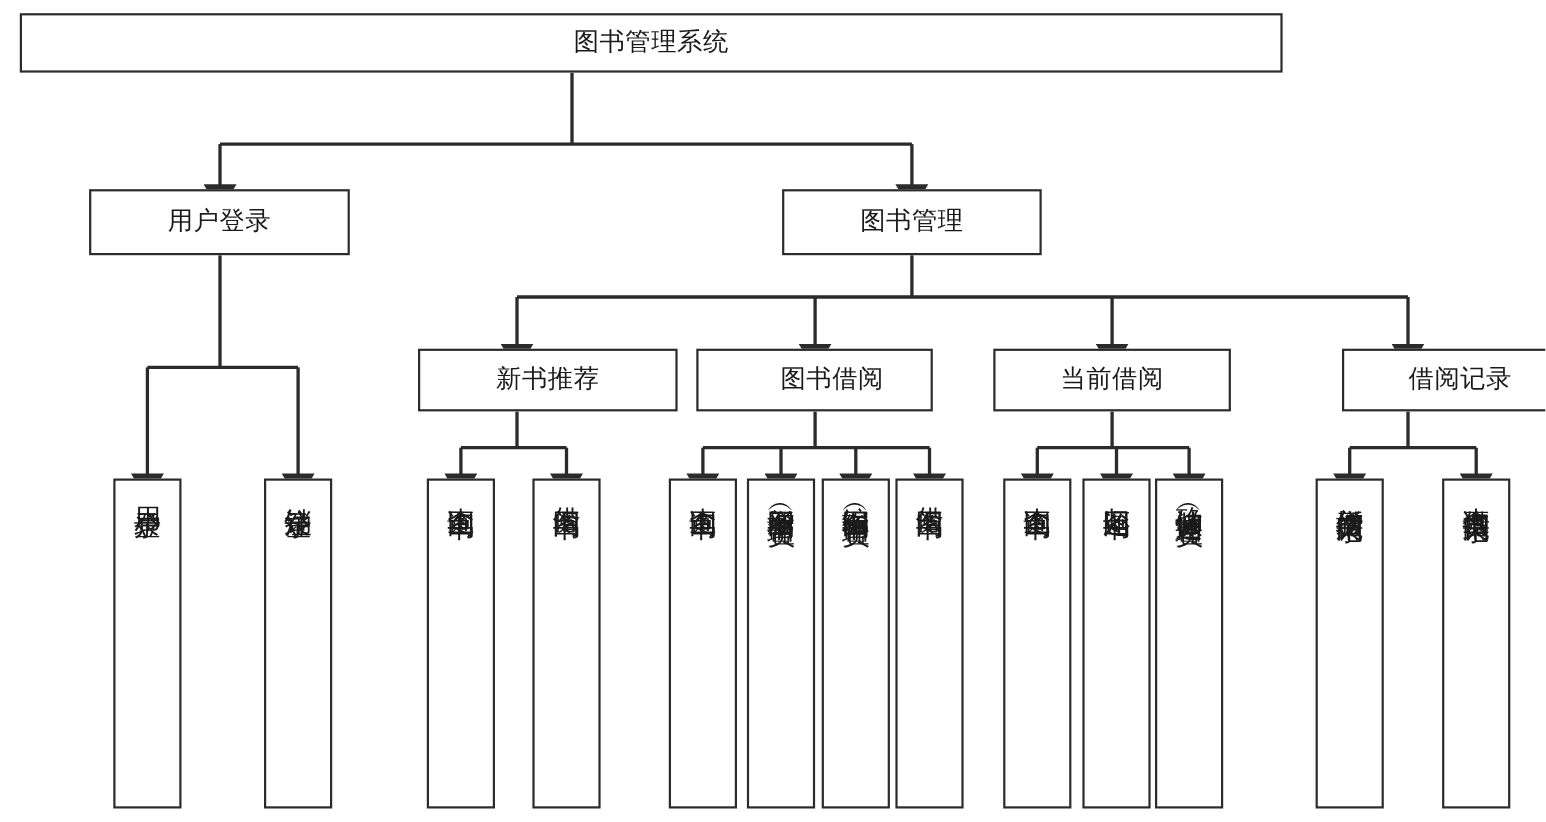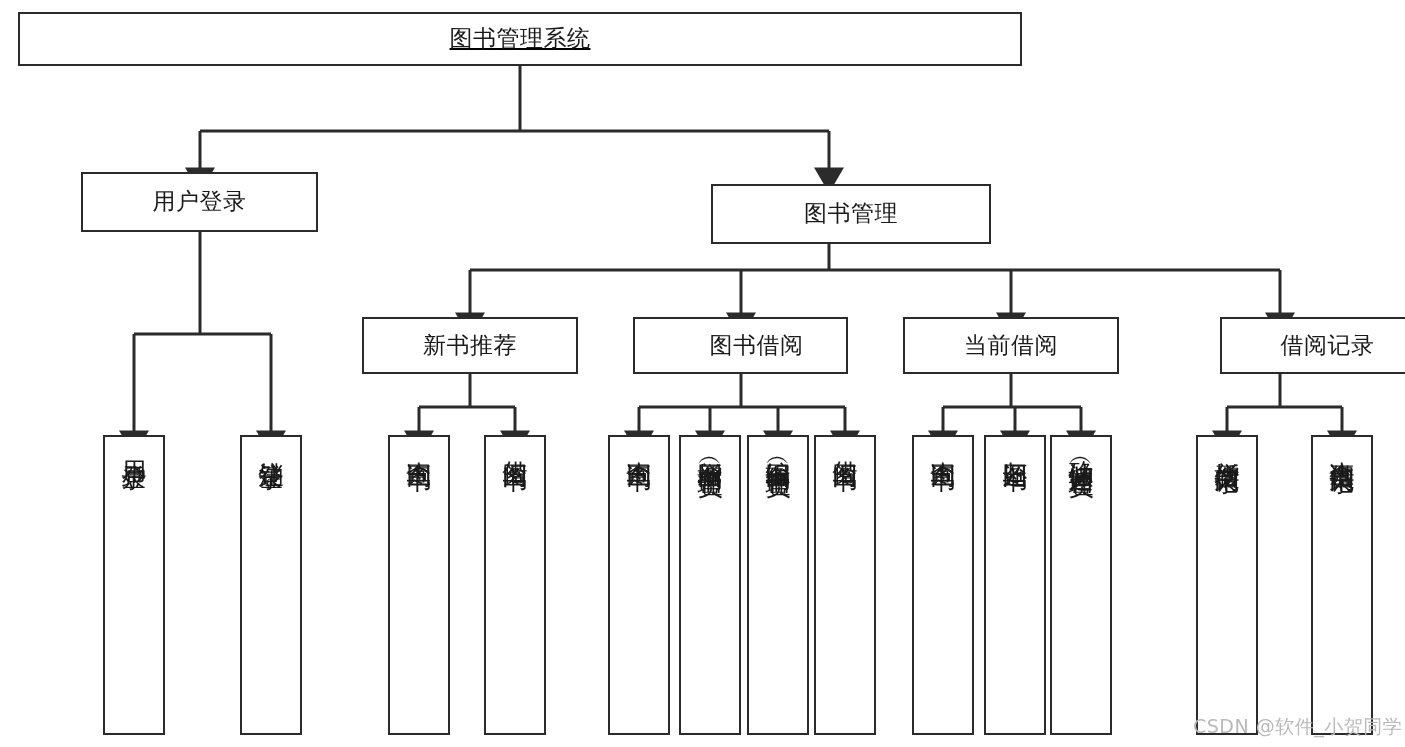--- a/index.html
+++ b/index.html
@@ -106,30 +106,30 @@
         <line x1="943" y1="407" x2="943" y2="434" stroke="#2b2b2b" stroke-width="3" marker-end="url(#arrowhead)"></line>
         <line x1="1015" y1="407" x2="1015" y2="434" stroke="#2b2b2b" stroke-width="3" marker-end="url(#arrowhead)"></line>
         <line x1="1081" y1="407" x2="1081" y2="434" stroke="#2b2b2b" stroke-width="3" marker-end="url(#arrowhead)"></line>
         <line x1="1280" y1="374" x2="1280" y2="407" stroke="#2b2b2b" stroke-width="3"></line>
         <line x1="1227" y1="407" x2="1342" y2="407" stroke="#2b2b2b" stroke-width="3"></line>
         <line x1="1227" y1="407" x2="1227" y2="434" stroke="#2b2b2b" stroke-width="3" marker-end="url(#arrowhead)"></line>
         <line x1="1342" y1="407" x2="1342" y2="434" stroke="#2b2b2b" stroke-width="3" marker-end="url(#arrowhead)"></line>
       </g>
   </svg>
   <div id="node-layer">
-      <div class="node horizontal" style="left: 18px; top: 12px; width: 1004px; height: 54px; text-decoration: underline;">
+      <div class="node horizontal" style="left: 18px; top: 12px; width: 1148px; height: 54px;">
         <span class="node-label">图书管理系统</span>
       </div>
       <div class="node horizontal" style="left: 81px; top: 172px; width: 237px; height: 60px;">
         <span class="node-label">用户登录</span>
       </div>
-      <div class="node horizontal" style="left: 711px; top: 184px; width: 280px; height: 60px;">
+      <div class="node horizontal" style="left: 711px; top: 172px; width: 236px; height: 60px;">
         <span class="node-label">图书管理</span>
       </div>
-      <div class="node horizontal" style="left: 362px; top: 317px; width: 216px; height: 57px;">
+      <div class="node horizontal" style="left: 380px; top: 317px; width: 236px; height: 57px;">
         <span class="node-label">新书推荐</span>
       </div>
       <div class="node horizontal" style="left: 633px; top: 317px; width: 215px; height: 57px; padding-left: 32px;">
         <span class="node-label">图书借阅</span>
       </div>
       <div class="node horizontal" style="left: 903px; top: 317px; width: 216px; height: 57px; justify-content: center;">
         <span class="node-label">当前借阅</span>
       </div>
       <div class="node horizontal" style="left: 1172px; top: 317px; width: 215px; height: 57px; margin-left: 48px;">
         <span class="node-label">借阅记录</span>
@@ -167,14 +167,13 @@
       <div class="node vertical" style="left: 1050px; top: 435px; width: 62px; height: 300px;">
         <span class="node-label">确认归还（管理员）</span>
       </div>
       <div class="node vertical" style="left: 1196px; top: 435px; width: 62px; height: 300px;">
         <span class="node-label">新增借阅记录</span>
       </div>
       <div class="node vertical" style="left: 1311px; top: 435px; width: 62px; height: 300px;">
         <span class="node-label">查询借阅记录</span>
       </div>
     </div>
-  <div class="watermark" style="left: 1193px; top: 714px;">CSDN @软件_小贺同学</div>
 </div>
 
 </body></html>

